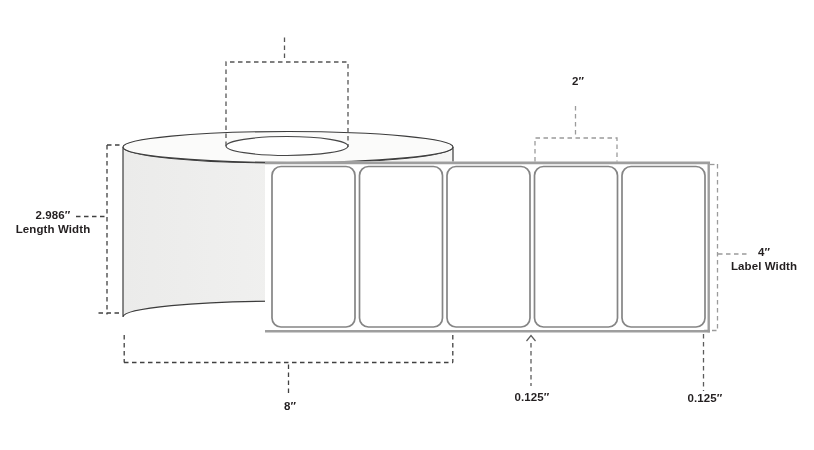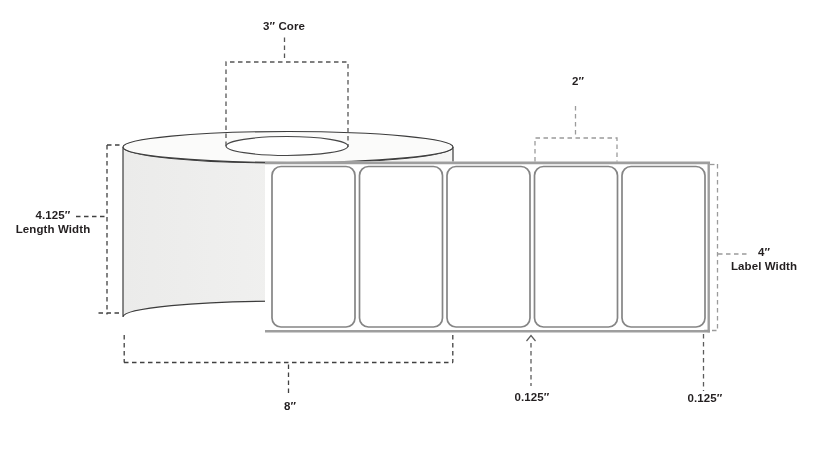--- a/index.html
+++ b/index.html
@@ -83,26 +83,23 @@
     </g>
 
     <g fill="none">
       <polyline points="526.5,341 531,335.5 535.5,341" stroke="#5c5c5c" stroke-width="1.2"></polyline>
       <line x1="531" y1="343" x2="531" y2="386" stroke="#5c5c5c" stroke-width="1.3" stroke-dasharray="4.5 3.5"></line>
     </g>
 
     <line x1="703.5" y1="334" x2="703.5" y2="391" stroke="#5c5c5c" stroke-width="1.3" stroke-dasharray="4.5 3.5"></line>
   </svg>
 
-  <div class="dim-label" style="left:224px;top:20px;width:120px;">
-    <span>3″ Core</span>
-  </div>
 
   <div class="dim-label" style="left:2px;top:209px;width:102px;">
-    <span>4.125″</span>
+    <span>2.986″</span>
     <span>Length Width</span>
   </div>
 
   <div class="dim-label" style="left:508px;top:75px;width:140px;">
     <span>2″</span>
   </div>
 
   <div class="dim-label" style="left:702px;top:246px;width:124px;">
     <span>4″</span>
     <span>Label Width</span>

